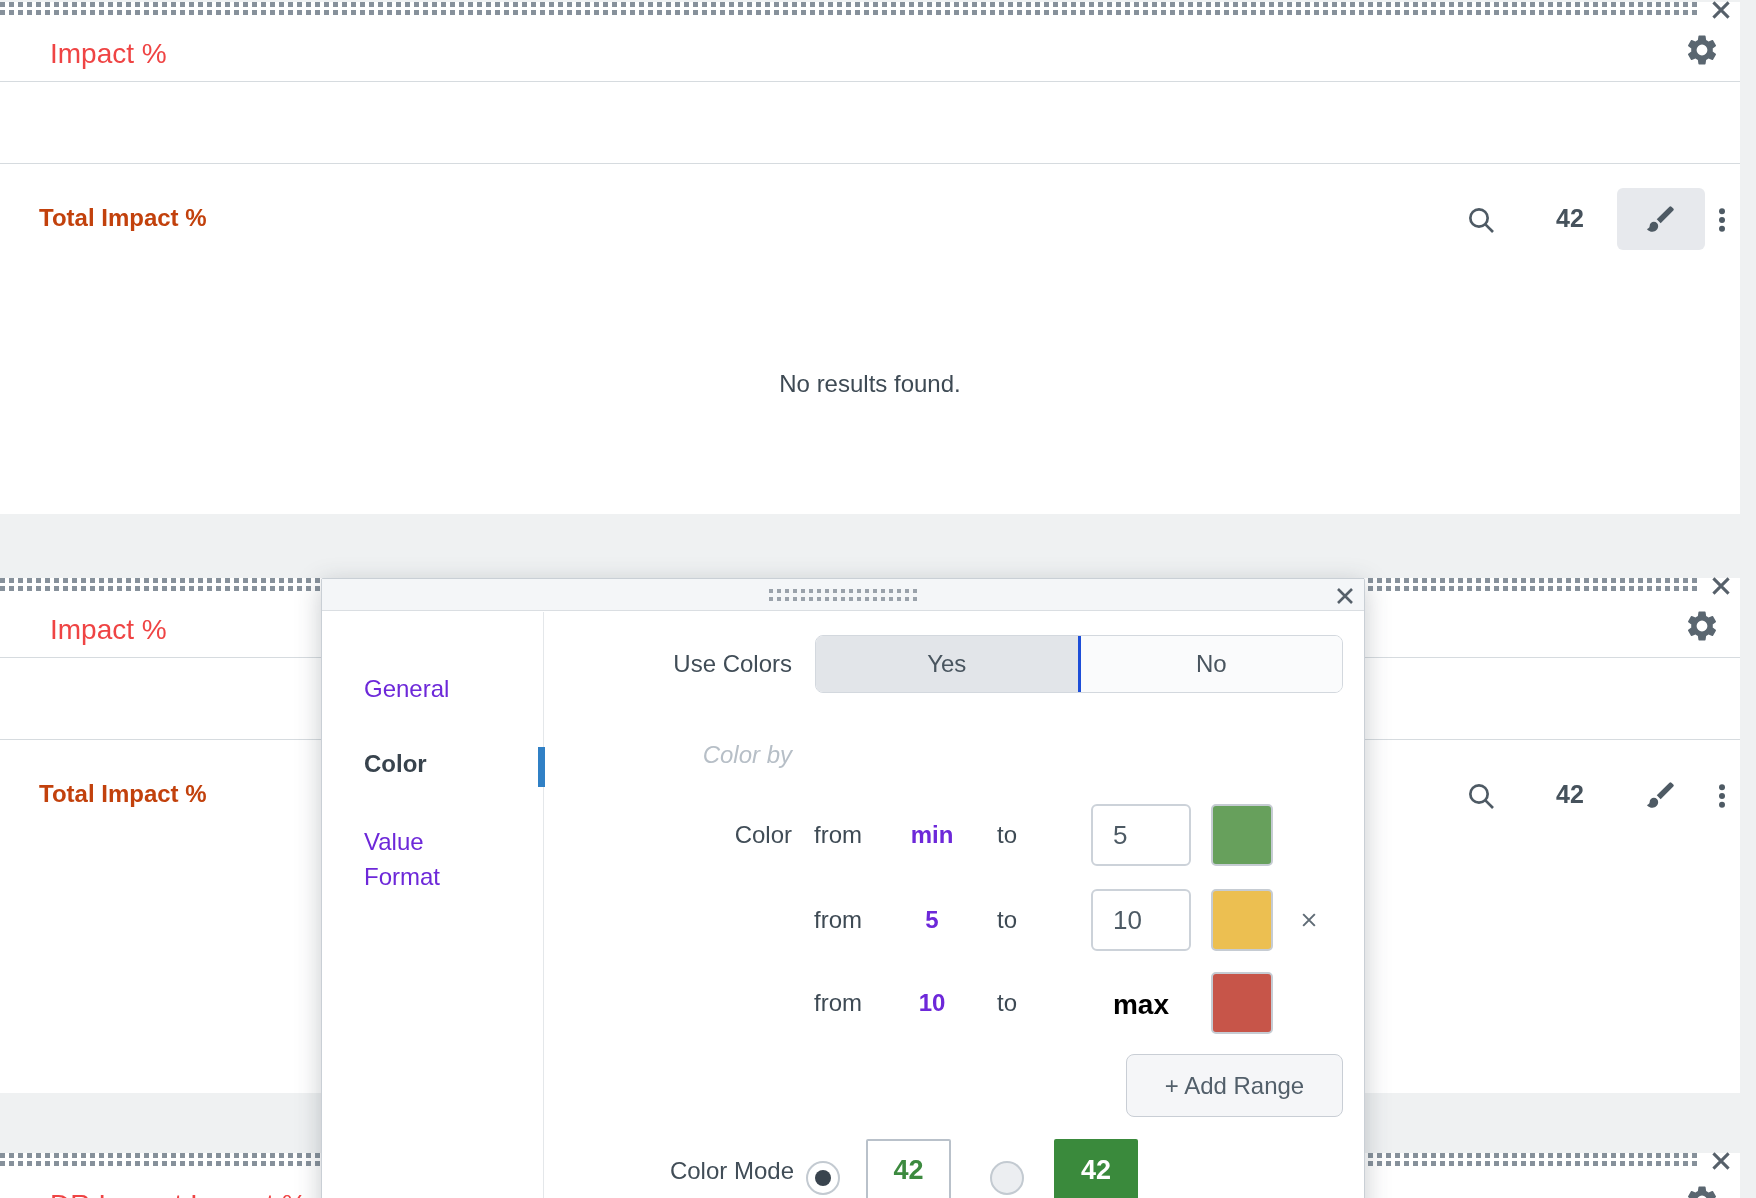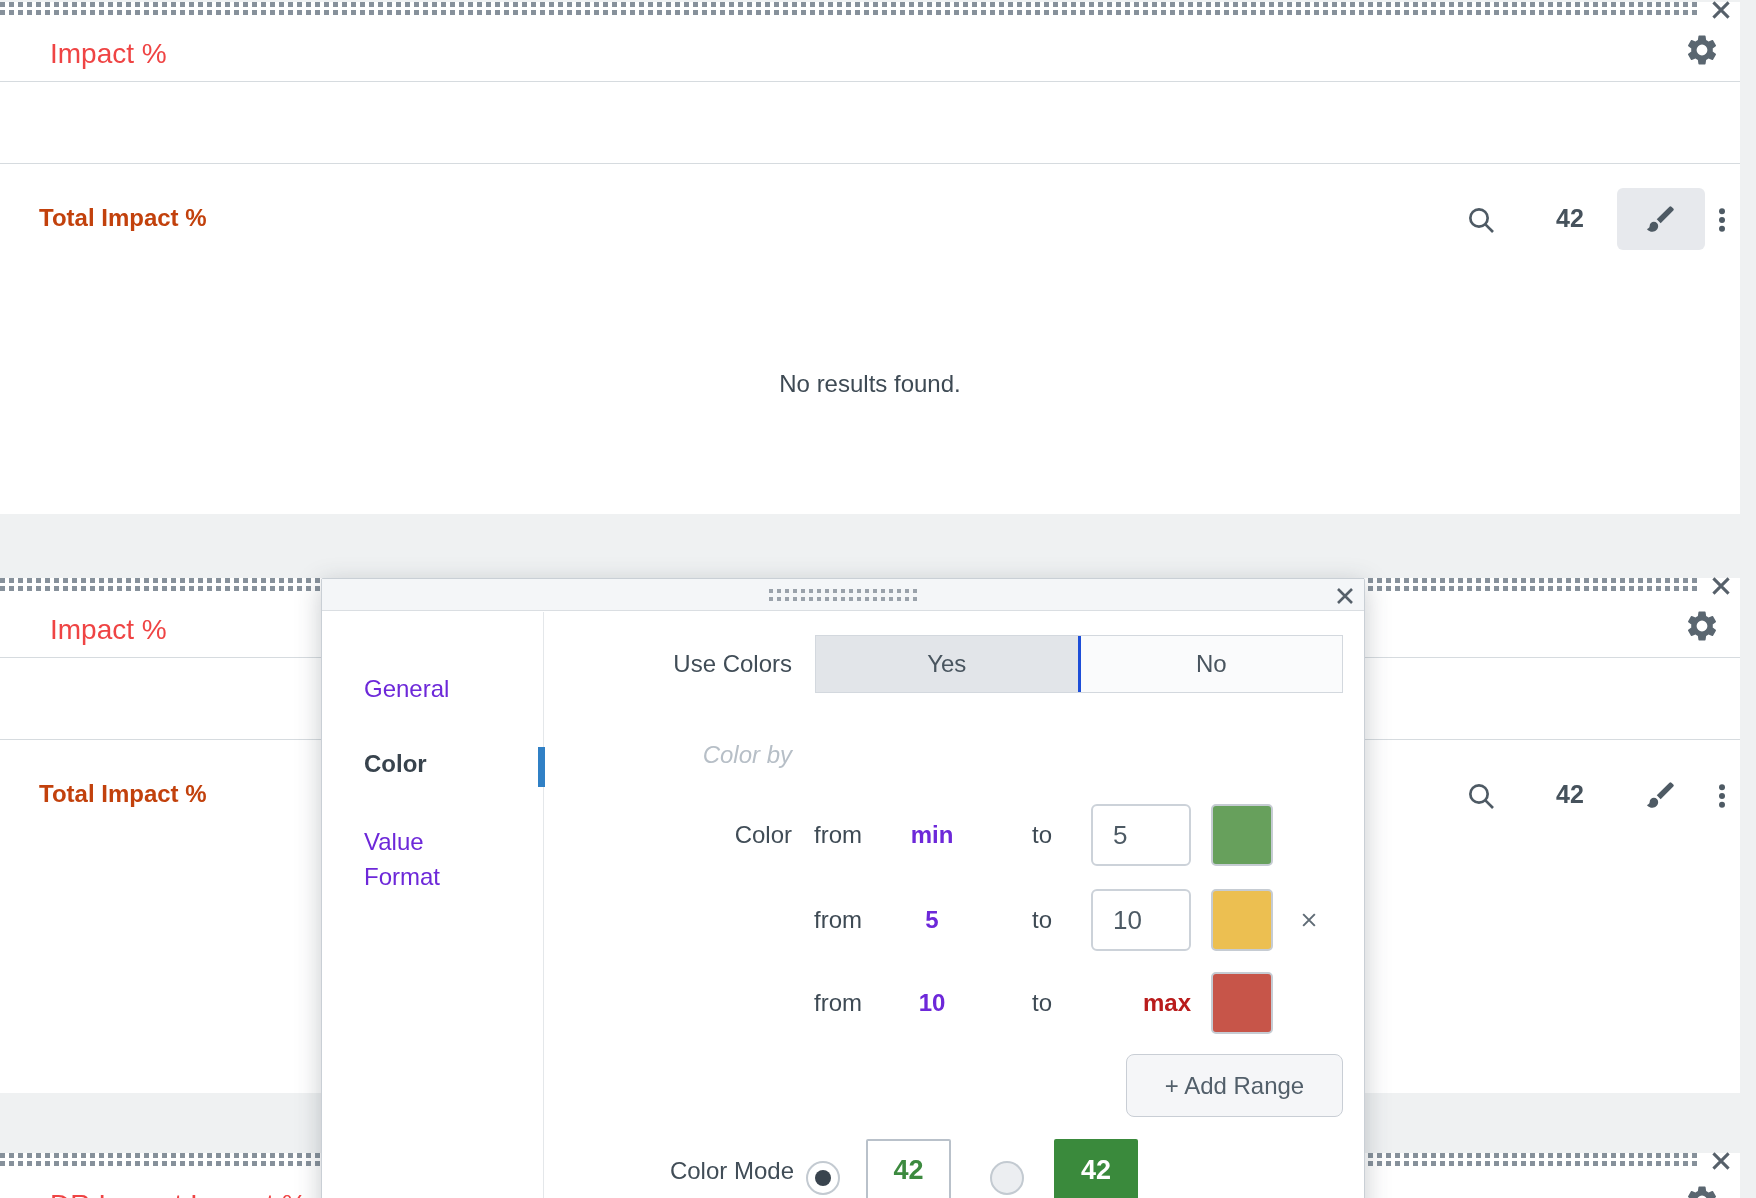--- a/index.html
+++ b/index.html
@@ -65,34 +65,34 @@
   .nav-item { position:absolute; left:42px; font-size:24px; color:#6d28d9; cursor:pointer; }
   .nav-general { top:63px; }
   .nav-color { top:138px; font-weight:700; color:#38434d; }
   .nav-number-format { top:212px; width:130px; line-height:35px; }
   .nav-active-bar { position:absolute; left:216px; top:135px; width:7px; height:40px; }
 
   .m-label { position:absolute; left:250px; width:220px; text-align:right; font-size:24px; color:#414d57; }
   .m-label.disabled { color:#b7bfc7; }
 
   .toggle { position:absolute; left:493px; width:528px; height:58px; display:flex;
-    border:1px solid #d3d8de; border-radius:0; overflow:hidden; background:#fafbfc; }
+    border:1px solid #d3d8de; border-radius:8px; overflow:hidden; background:#fafbfc; }
   .seg { flex:1; display:flex; align-items:center; justify-content:center;
     font-size:24px; color:#49555f; cursor:pointer; background:#fafbfc; border:none; }
   .seg.selected { background:#e2e5e9; }
   .seg + .seg { border-left:3px solid #1d4ed8; }
 
   .rangerow { position:absolute; left:0; width:100%; height:62px; }
   .r-from { position:absolute; left:488px; top:17px; width:56px; text-align:center; font-size:24px; color:#3e4a54; }
   .r-val  { position:absolute; left:560px; top:17px; width:100px; text-align:center; font-size:24px; font-weight:700; color:#6d28d9; }
-  .r-to   { position:absolute; left:680px; top:17px; width:50px; text-align:right; font-size:24px; color:#3e4a54; }
+  .r-to   { position:absolute; left:660px; top:17px; width:50px; text-align:center; font-size:24px; color:#3e4a54; }
   .r-input { position:absolute; left:769px; top:0; width:100px; height:62px;
     border:2px solid #ccd2d9; border-radius:6px; font-family:"Liberation Sans",sans-serif;
     font-size:26px; color:#4d5a64; padding-left:20px; outline:none; }
-  .r-max { position:absolute; left:769px; top:17px; width:100px; text-align:right; font-size:24px; font-weight:700; color:#b91c1c; }
+  .r-max { position:absolute; left:769px; top:17px; width:100px; text-align:center; font-size:28px; font-weight:700; color:#000000; }
   .r-swatch { position:absolute; left:889px; top:0; width:62px; height:62px;
     border:2px solid #c6ccd3; border-radius:5px; cursor:pointer; }
   .r-remove { position:absolute; left:970px; top:17px; width:34px; height:28px;
     background:none; border:none; cursor:pointer; color:#5f6b75;
     display:flex; align-items:center; justify-content:center; }
 
   .add-range { position:absolute; left:804px; top:475px; width:217px; height:63px;
     background:#f5f6f8; border:1px solid #c9ced5; border-radius:8px;
     font-family:"Liberation Sans",sans-serif; font-size:24px; color:#525f6a; cursor:pointer; }
 

